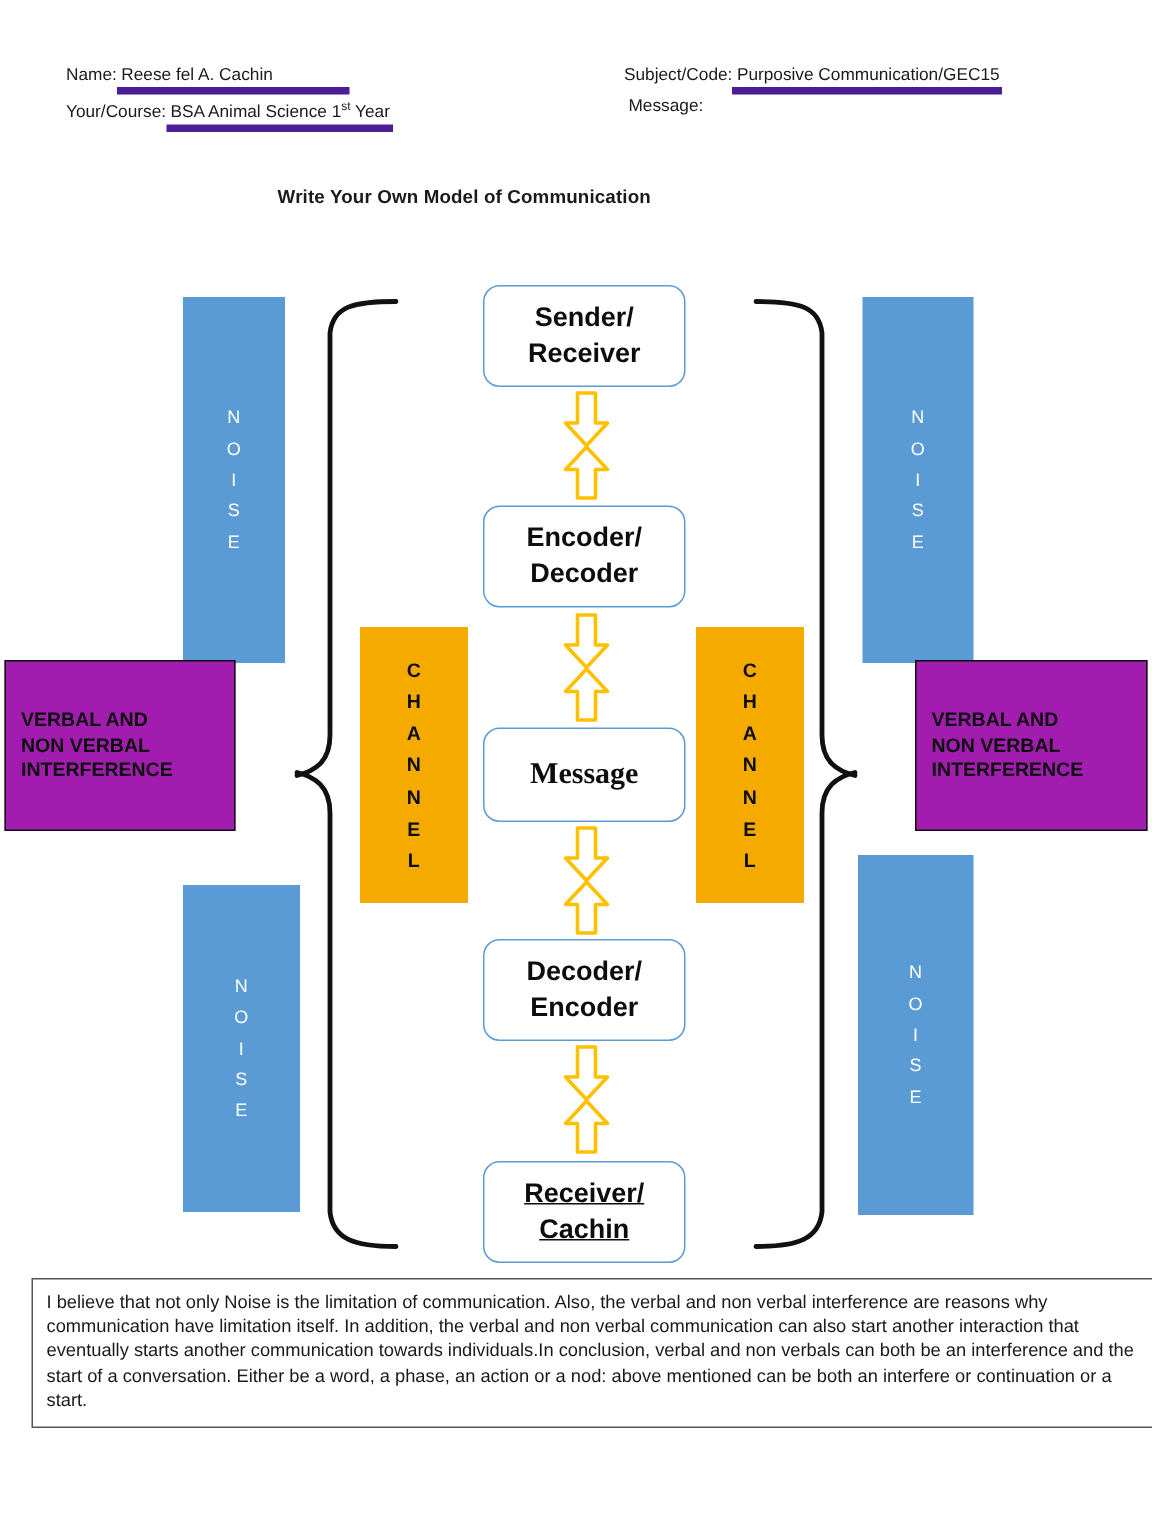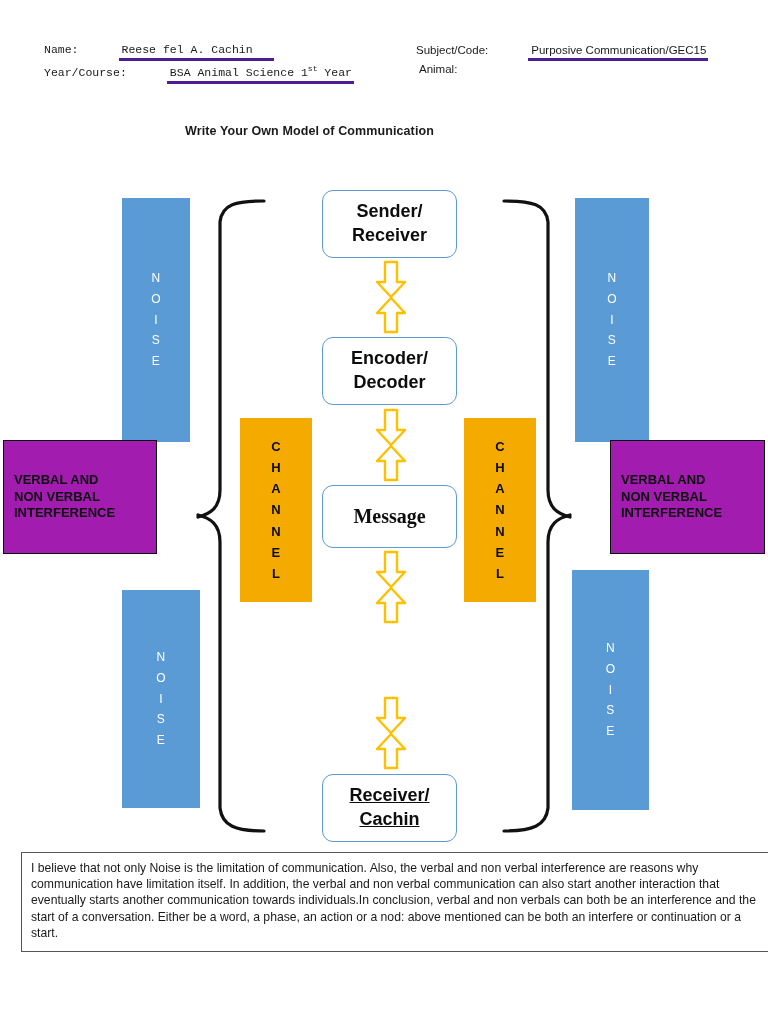--- a/index.html
+++ b/index.html
@@ -4,25 +4,25 @@
 <style>
   html,body{margin:0;padding:0;}
   body{
     width:768px;height:1024px;background:#ffffff;
     font-family:"Liberation Sans", sans-serif;
     color:#1a1a1a;position:relative;overflow:hidden;
   }
   #page{position:absolute;left:0;top:0;width:768px;height:1024px;}
 
   
-  .hdr-left{position:absolute;left:44px;top:42px;font-size:11.5px;line-height:16px;white-space:nowrap;font-family:Liberation Mono, monospace;}
+  .hdr-left{position:absolute;left:44px;top:42px;font-size:11.5px;line-height:16px;white-space:nowrap;}
   .hdr-right{position:absolute;left:416px;top:42px;font-size:11.5px;line-height:16px;white-space:nowrap;}
   .hdr-row{display:flex;align-items:baseline;white-space:nowrap;}
   .hdr-lab{font-weight:400;}
-  .hdr-val{font-weight:400;border-bottom:3px solid #4c1d95;padding:0 2px 0 3px;display:inline-block;margin-left:40px;}
+  .hdr-val{font-weight:400;border-bottom:5px solid #4c1d95;padding:0 2px 0 3px;display:inline-block;}
   .hdr-val.pad-name{min-width:150px;}
   .hdr-val.pad-course{min-width:0;}
   sup{font-size:8px;vertical-align:super;}
 
   
   .title{position:absolute;left:0;top:124px;width:619px;text-align:center;
          font-size:12.5px;font-weight:bold;letter-spacing:.1px;}
 
   
   .diagram{position:absolute;left:0;top:0;width:768px;height:1024px;}
@@ -78,32 +78,32 @@
 <body>
 
 <div id="page">
 
   <div class="hdr-left">
     <div class="hdr-row">
       <span class="hdr-lab">Name:</span>
       <span class="hdr-val pad-name">Reese fel A. Cachin</span>
     </div>
     <div class="hdr-row">
-      <span class="hdr-lab">Year/Course:</span>
+      <span class="hdr-lab">Your/Course:</span>
       <span class="hdr-val pad-course"><span>BSA Animal Science 1</span><sup>st</sup><span> Year</span></span>
     </div>
   </div>
 
   <div class="hdr-right">
     <div class="hdr-row">
       <span class="hdr-lab">Subject/Code:</span>
       <span class="hdr-val">Purposive Communication/GEC15</span>
     </div>
     <div class="hdr-row" style="padding-left:3px;">
-      <span class="hdr-lab">Animal:</span>
+      <span class="hdr-lab">Message:</span>
       <span></span>
     </div>
   </div>
 
   <div class="title">Write Your Own Model of Communication</div>
 
   <div class="diagram">
 
     <div class="brace" style="left:196px;top:198px;width:70px;height:320px;">
       <svg width="70" height="322" viewBox="0 0 70 322" fill="none">
@@ -225,20 +225,24 @@
 
     <div class="flowbox" style="left:322px;top:337px;width:135px;height:68px;font-size:18px;">
       <span class="l1">Encoder/</span>
       <span class="l2">Decoder</span>
     </div>
 
     <div class="flowbox" style="left:322px;top:485px;width:135px;height:63px;font-size:20px;font-family:Liberation Serif, serif;">
       <span class="l1">Message</span>
     </div>
 
+    <div class="flowbox" style="left:322px;top:626px;width:135px;height:68px;font-size:18px;">
+      <span class="l1">Decoder/</span>
+      <span class="l2">Encoder</span>
+    </div>
 
     <div class="flowbox" style="left:322px;top:774px;width:135px;height:68px;font-size:18px;text-decoration:underline;">
       <span class="l1">Receiver/</span>
       <span class="l2">Cachin</span>
     </div>
 
   </div>
 
   <div class="para">I believe that not only Noise is the limitation of communication. Also, the verbal and non verbal interference are reasons why communication have limitation itself. In addition, the verbal and non verbal communication can also start another interaction that eventually starts another communication towards individuals.In conclusion, verbal and non verbals can both be an interference and the start of a conversation. Either be a word, a phase, an action or a nod: above mentioned can be both an interfere or continuation or a start.</div>
 

